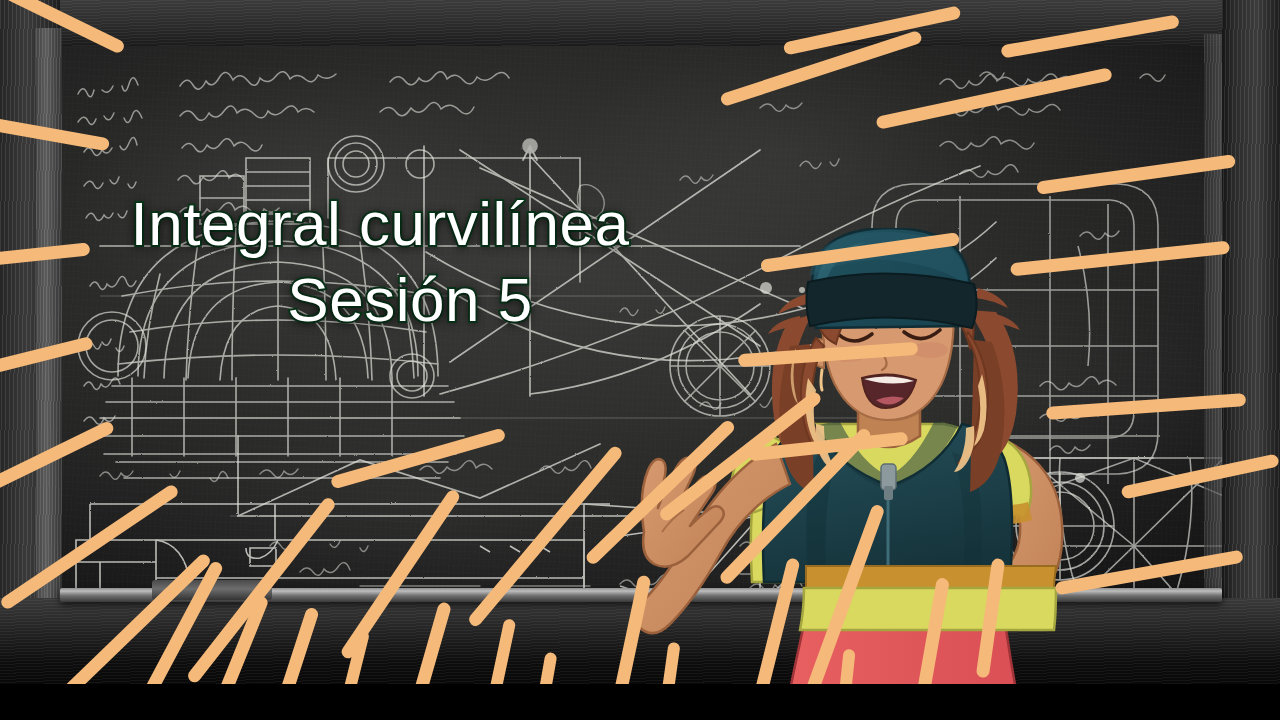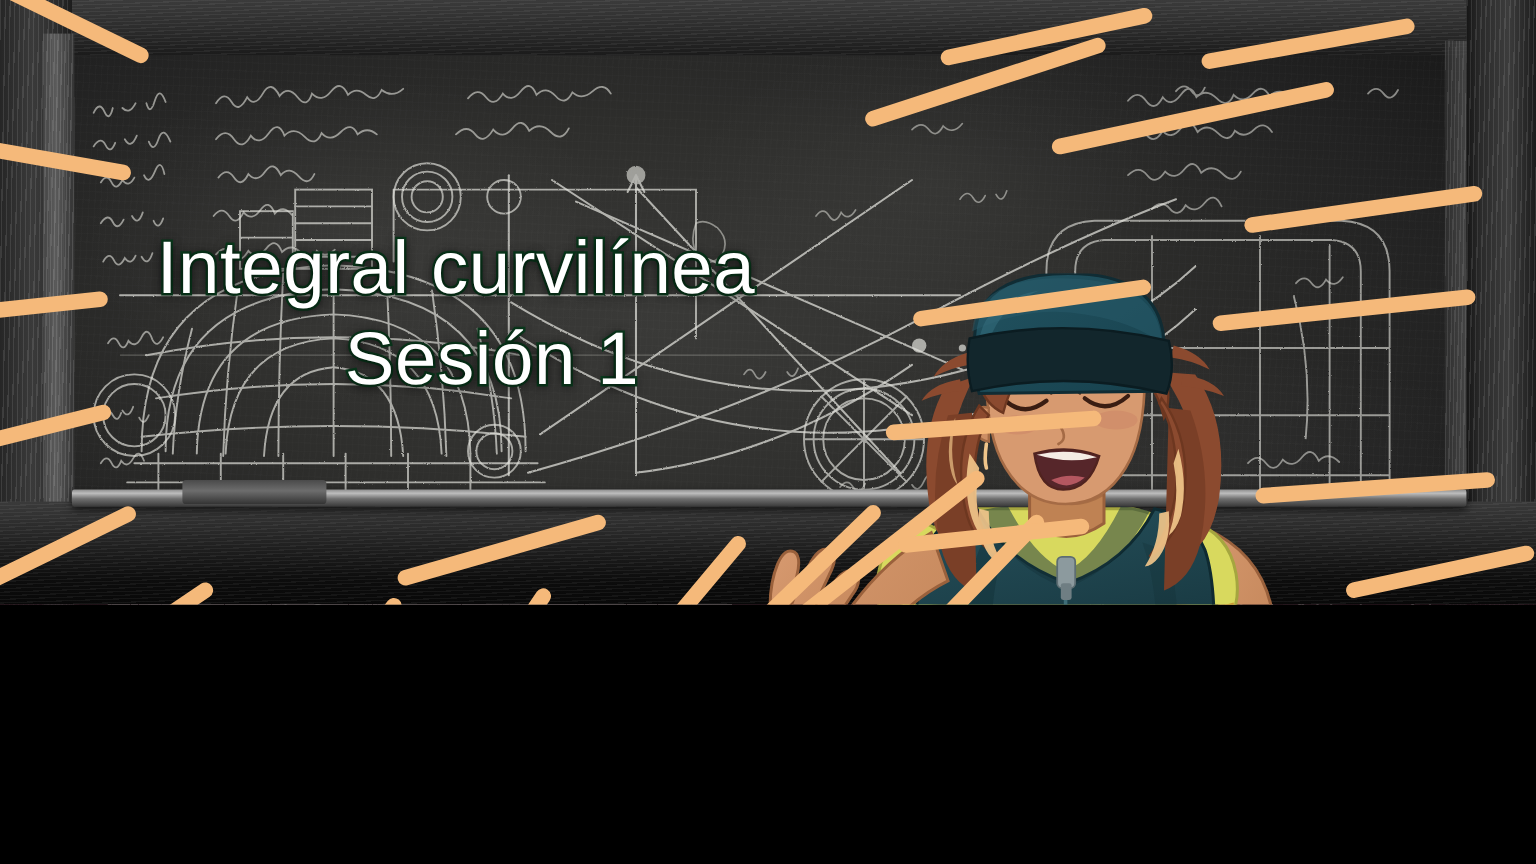--- a/index.html
+++ b/index.html
@@ -1,20 +1,20 @@
 <!DOCTYPE html>
 <html><head>
 <meta charset="utf-8">
 <style>
   html,body{margin:0;padding:0;background:#000;}
   body{font-family:"Liberation Sans", sans-serif;}
 
   #stage{
     position:relative;
-    width:1280px;height:504px;
+    width:1280px;height:684px;
     overflow:hidden;
     background:#be185d;
   }
 
   
   .frame-base{
     position:absolute;inset:0;
     background:
       linear-gradient(180deg,#2a2a2a 0%,#1a1a1a 40%,#111 100%);
   }
@@ -541,16 +541,16 @@
       <rect x="1036" y="168" width="200" height="13" rx="6.5" transform="rotate(-8 1136 174)"></rect>
       <rect x="1010" y="252" width="220" height="13" rx="6.5" transform="rotate(-6 1120 258)"></rect>
       <rect x="1046" y="400" width="200" height="13" rx="6.5" transform="rotate(-4 1146 406)"></rect>
       <rect x="1054" y="566" width="190" height="13" rx="6.5" transform="rotate(-10 1149 572)"></rect>
       <rect x="1120" y="470" width="160" height="13" rx="6.5" transform="rotate(-12 1200 476)"></rect>
     </g>
   </svg>
 
   <div class="title-block">
     <div class="title-line">Integral curvilínea</div>
-    <div class="title-line l2">Sesión 1</div>
+    <div class="title-line l2">Sesión 5</div>
   </div>
 
 </div>
 
 </body></html>

